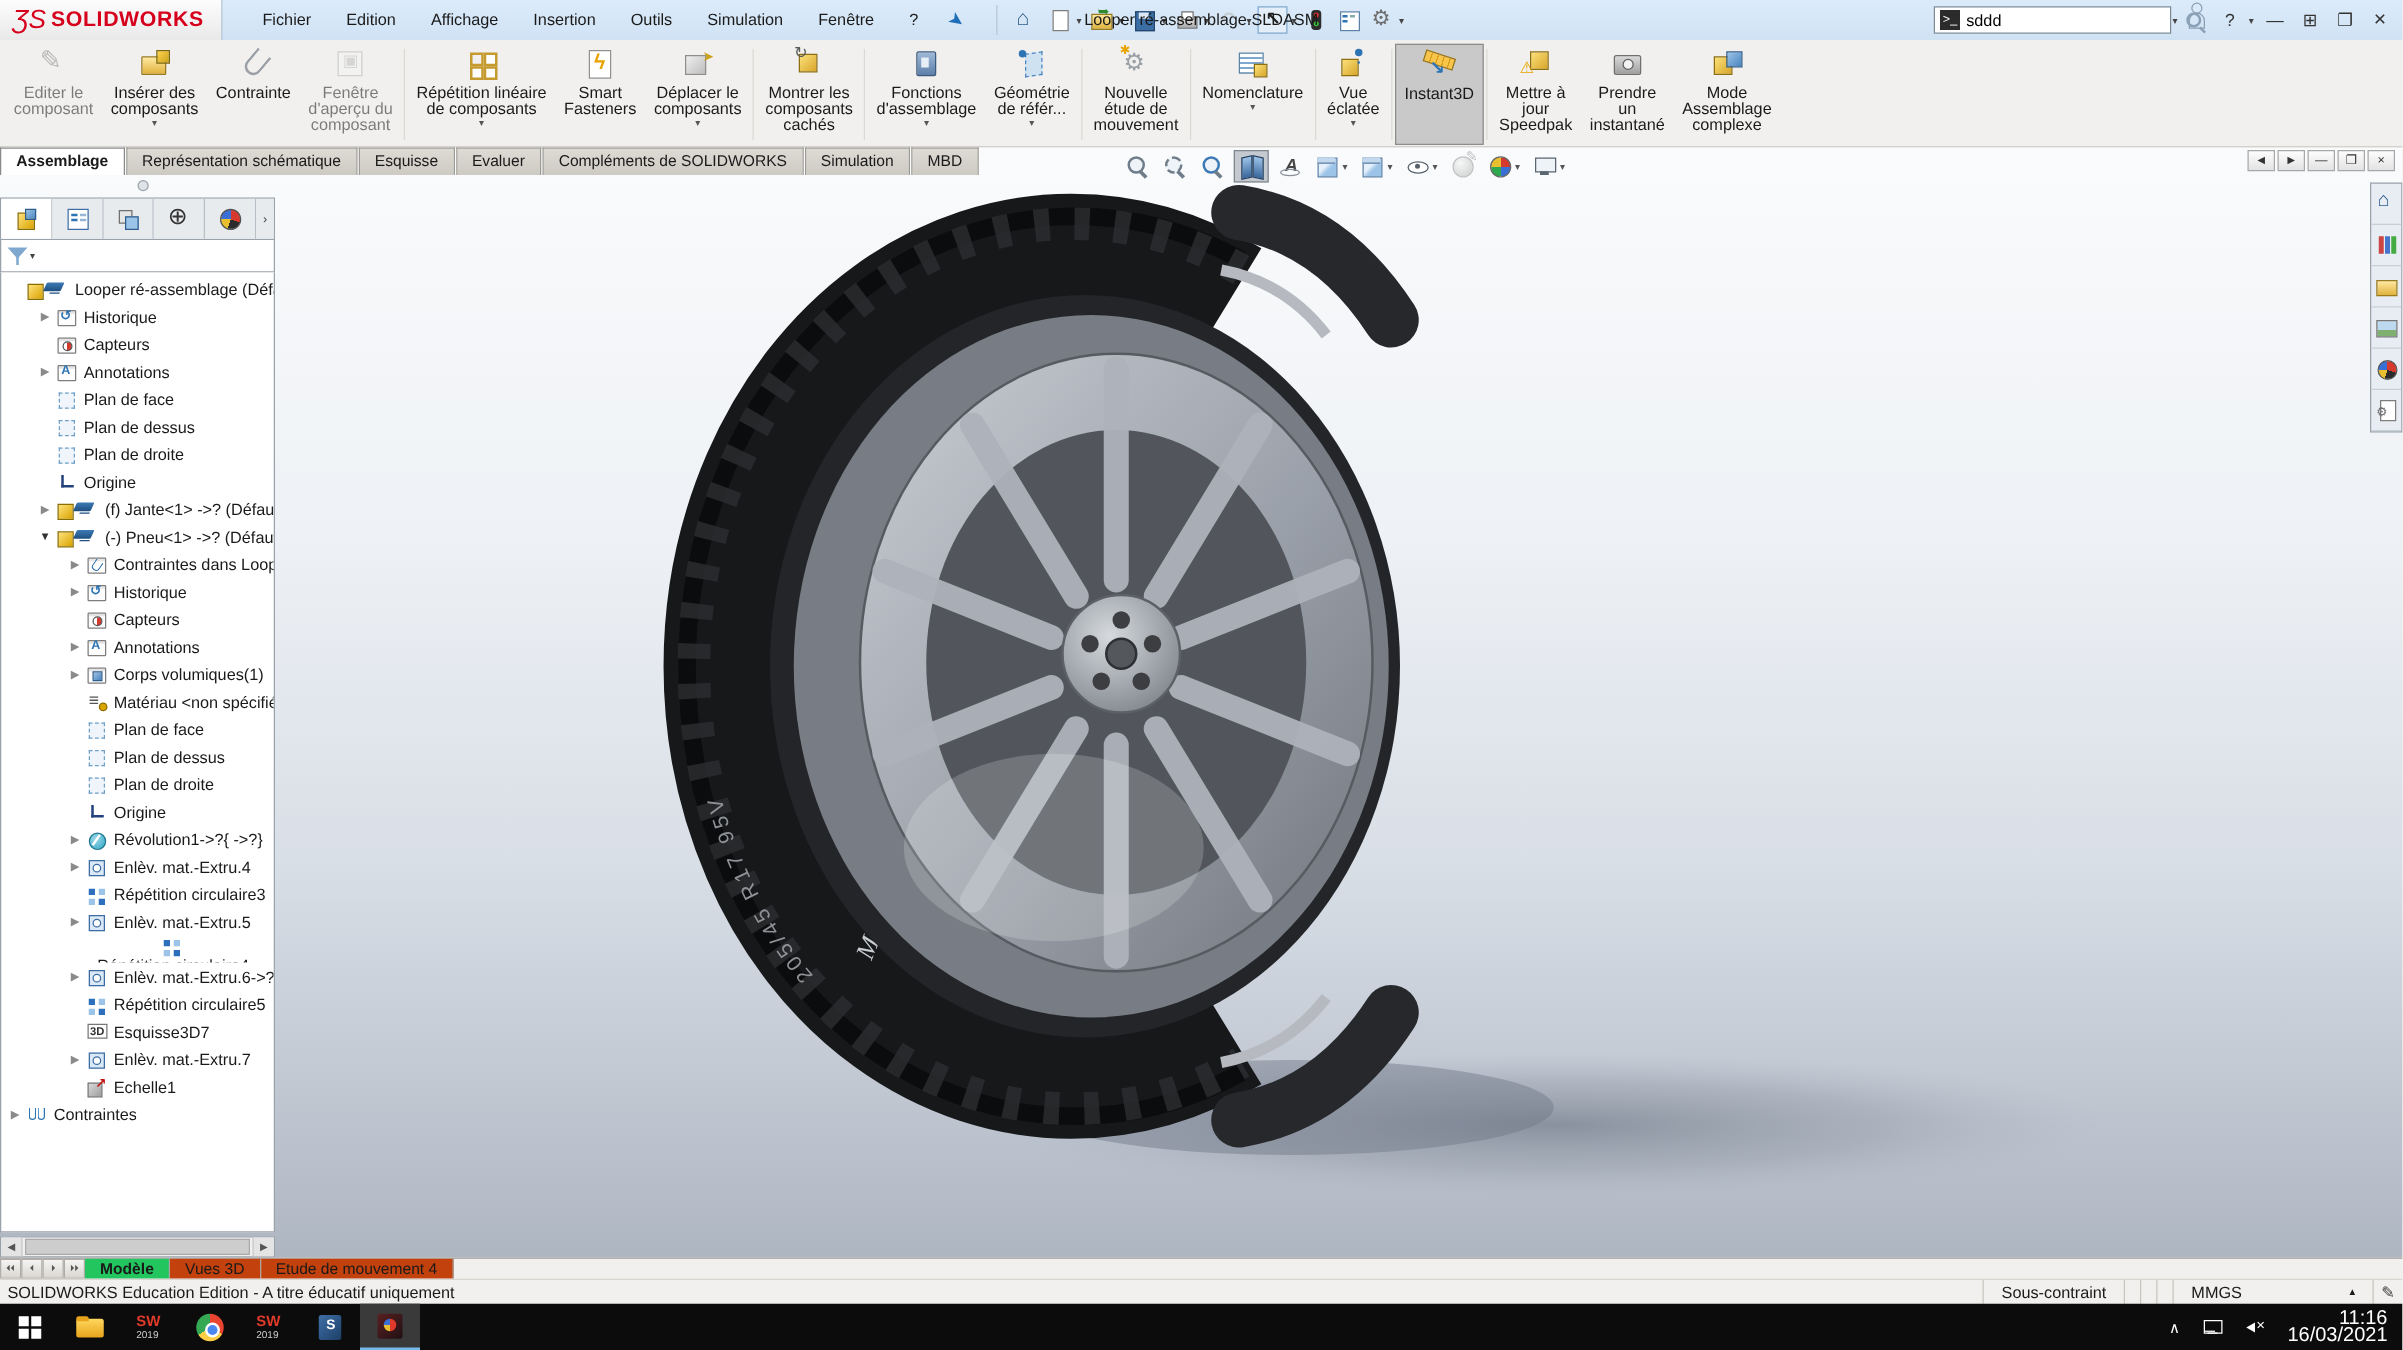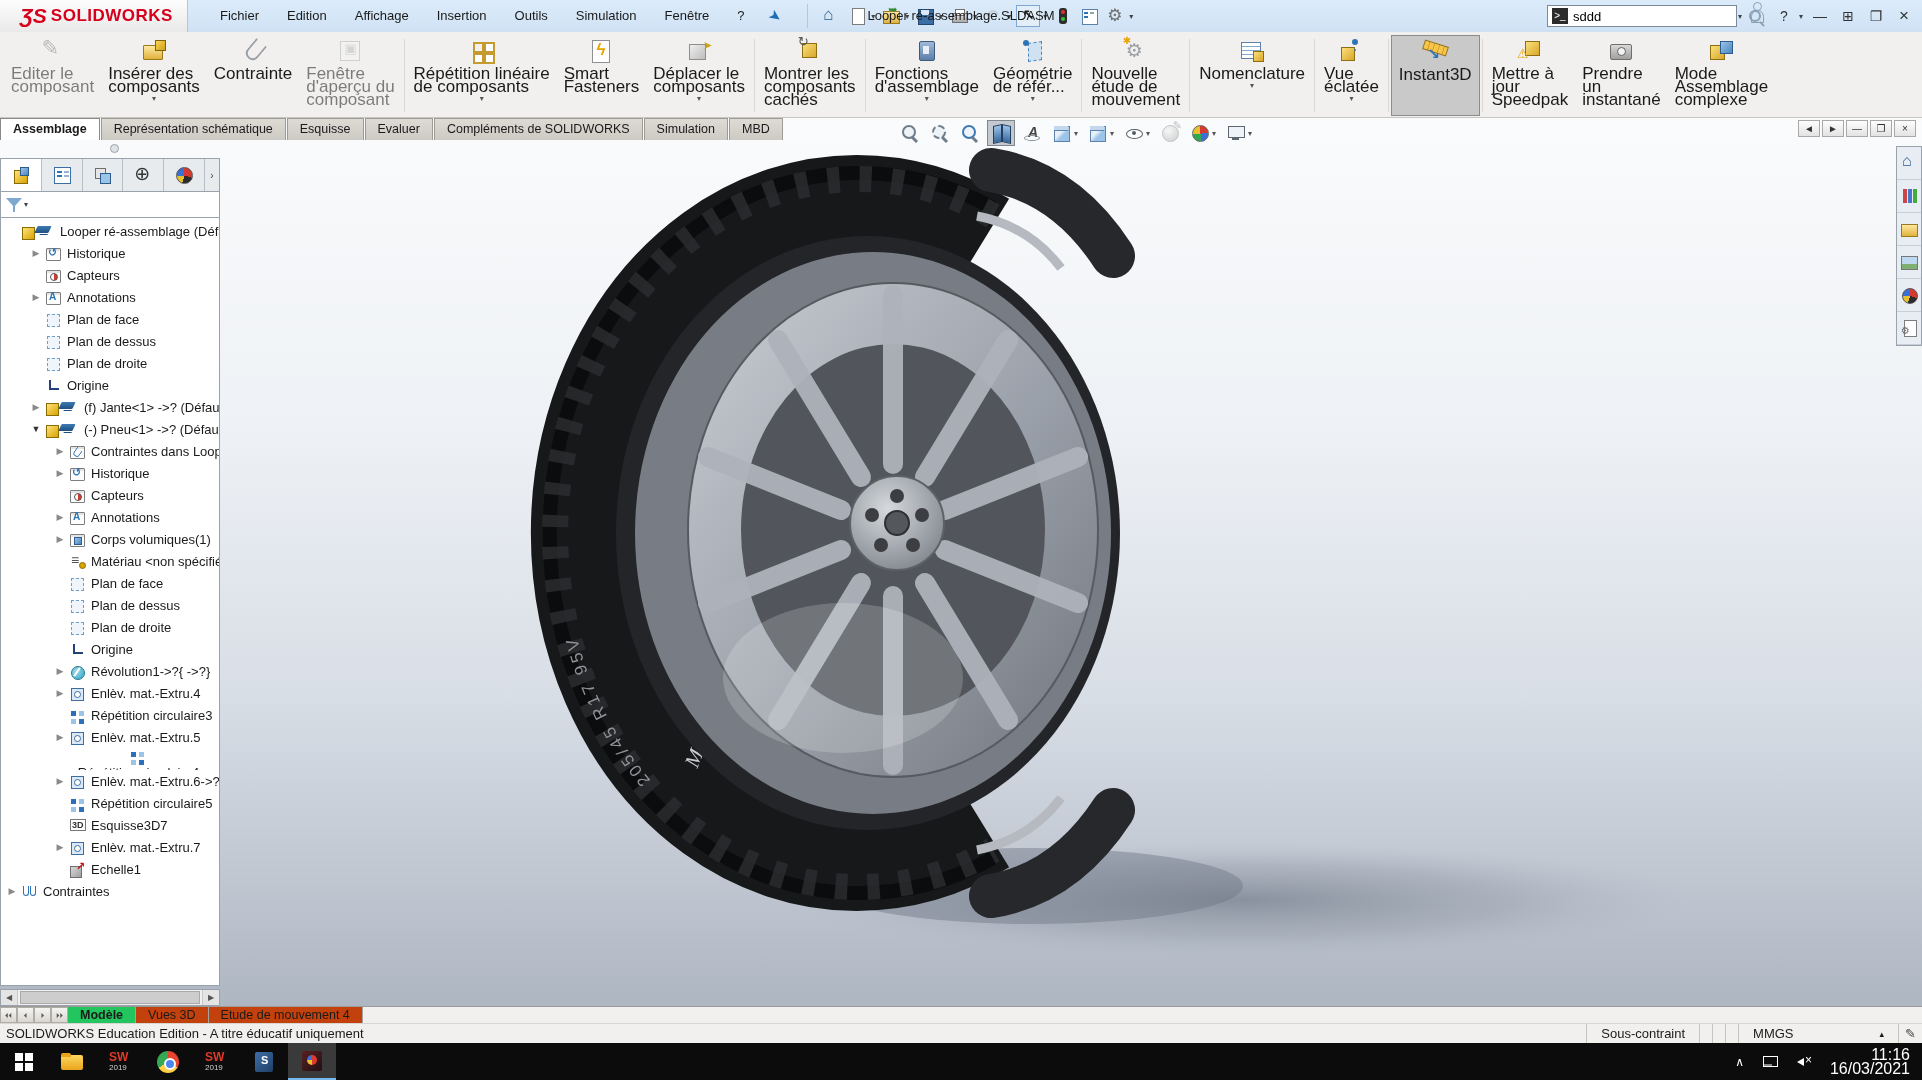--- a/index.html
+++ b/index.html
@@ -5,21 +5,21 @@
   * { margin:0; padding:0; box-sizing:border-box; }
   html,body { width:1922px; height:1080px; overflow:hidden; }
   body { font-family:"Liberation Sans","DejaVu Sans",sans-serif; font-size:13px; color:#1a1a1a; }
   .screen { position:relative; width:1922px; height:1080px; background:#e8e8e8; }
 
   
   .titlebar { position:absolute; top:0; left:0; width:100%; height:32px;
     background:linear-gradient(180deg,#dcebfa,#cfe2f4); display:flex; align-items:center; }
   .swlogo { display:flex; align-items:center; height:32px; padding:0 14px 0 10px;
     background:linear-gradient(180deg,#fdfdfd,#e9e9e9); border-right:1px solid #b9c6d4; }
-  .swlogo .ds { color:#d6001c; font-weight:bold; font-size:21px; font-style:italic; margin-right:4px;margin-left:10px; }
+  .swlogo .ds { color:#d6001c; font-weight:normal; font-size:21px; font-style:italic; margin-right:4px; }
   .swlogo .txt { color:#d6001c; font-weight:bold; font-size:17px; letter-spacing:.5px; }
   .menus { display:flex; margin-left:18px;align-items:center; }
   .menus .mi { padding:0 14px; line-height:32px; cursor:default; }
   .pin { color:#1f6fb8; font-size:15px; margin:0 10px; transform:rotate(35deg); display:inline-block; }
   .qat { display:flex; align-items:center; margin-left:16px; border-left:1px solid #b9c6d4; padding-left:10px; height:24px; }
   .qbtn { display:flex; align-items:center; margin:0 2px; padding:1px 2px; }
   .qbtn.pressed { background:#e4eef8; border:1px solid #7da7cf; }
   .qdd { font-size:8px; color:#444; margin:0 3px 0 1px; }
   .doctitle { position:absolute; left:0; right:0; text-align:center; line-height:32px; pointer-events:none; }
   .tb-right { position:absolute; right:4px; top:0; height:32px; display:flex; align-items:center; }
@@ -31,21 +31,21 @@
   .wc { width:26px; text-align:center; color:#333; font-size:14px; margin:0 1px; cursor:default; }
   .user-sil { width:13px; height:13px; border:1.5px solid #8aa0b5; border-radius:50% 50% 0 0; position:relative; margin:0 6px; }
   .user-sil:before { content:""; position:absolute; width:7px; height:7px; border:1.5px solid #8aa0b5; border-radius:50%; left:1px; top:-9px; }
 
   
   .ribbon { position:absolute; top:32px; left:0; width:100%; height:86px; background:#f1f0ee;
     border-bottom:1px solid #c9c6c1; display:flex; align-items:stretch; padding:2px 2px 0 4px; }
   .rbtn { display:flex; flex-direction:column; align-items:center; padding:3px 7px 0; margin:1px 0; cursor:default; }
   .rbtn.pressed { background:#c9c9c9; border:1px solid #8c8c8c; }
   .rbtn.disabled { filter:grayscale(1); opacity:.55; }
-  .rlabel { white-space:pre-line; text-align:left; font-size:17px; line-height:13px; margin-top:3px; }
+  .rlabel { white-space:pre-line; text-align:center; font-size:13px; line-height:13px; margin-top:3px; }
   .rdd { font-size:8px; color:#555; margin-top:1px; }
   .rsep { width:1px; background:#dcd9d4; margin:5px 2px; }
   .ricon { width:26px; height:26px; position:relative; display:block; }
 
   
   .ri { position:relative; width:26px; height:26px; }
   .ri-edit:before { content:"\270E"; color:#8a8a8a; font-size:21px; position:absolute; left:2px; top:-2px; }
   .ri-insert:before { content:""; position:absolute; left:2px; top:7px; width:18px; height:13px; background:linear-gradient(180deg,#ffe9a0,#e0b23e); border:1px solid #9a7a1e; border-radius:1px; }
   .ri-insert:after { content:""; position:absolute; right:1px; top:2px; width:9px; height:9px; background:linear-gradient(135deg,#ffd34d,#caa21c); border:1px solid #7d6510; }
   .ri-mate:before { content:""; position:absolute; left:8px; top:2px; width:10px; height:19px; border:2.5px solid #9aa0a6; border-top:none; border-radius:0 0 7px 7px; transform:rotate(40deg); }

